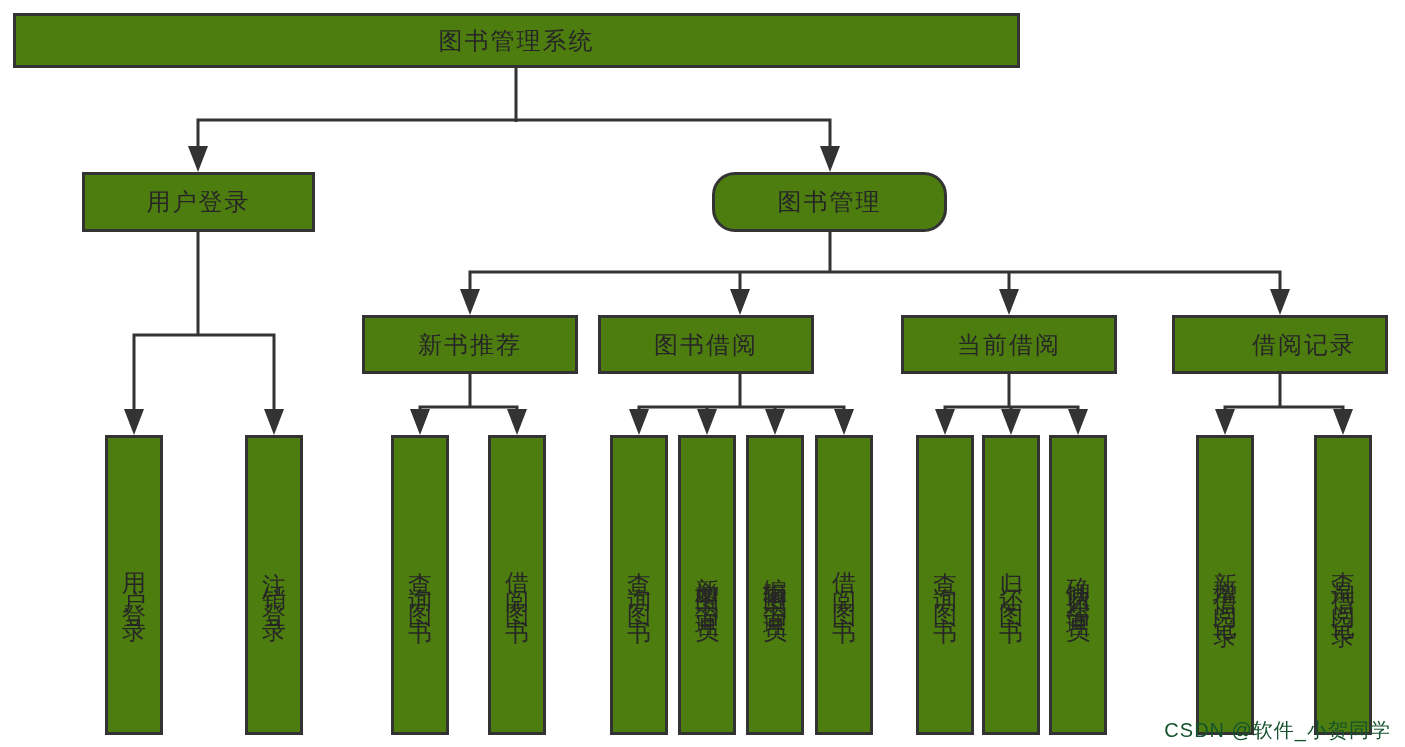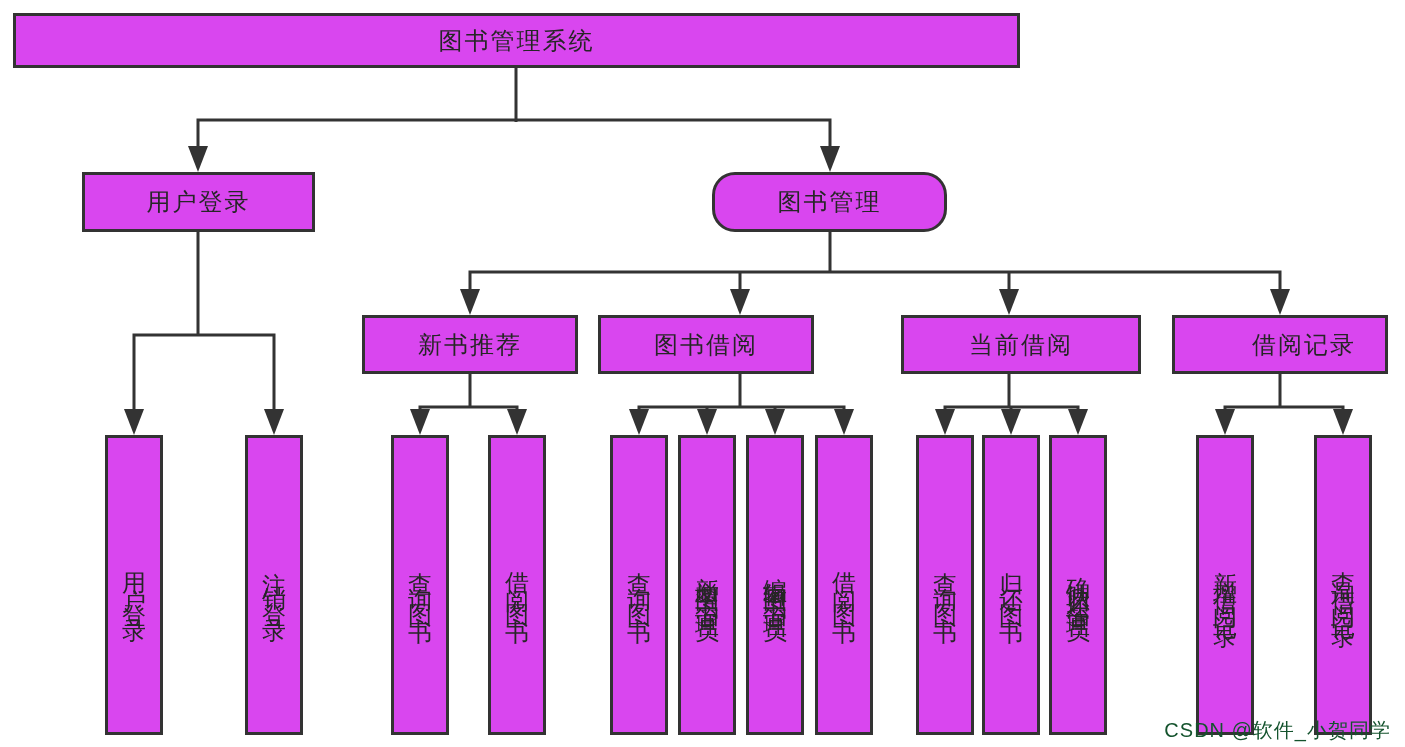--- a/index.html
+++ b/index.html
@@ -9,21 +9,21 @@
     height: 747px;
     background: #ffffff;
     font-family: "Liberation Sans", sans-serif;
     overflow: hidden;
   }
   .edges { position: absolute; left: 0; top: 0; }
   .box {
     position: absolute;
     box-sizing: border-box;
     border: 3px solid #333333;
-    background: #d946ef;
+    background: #4d7c0f;
     display: flex;
     align-items: center;
     justify-content: center;
     color: #262626;
     font-size: 24px;
   }
   .hbox { letter-spacing: 2px; }
   .vbox .vtext {
     writing-mode: vertical-rl;
     text-orientation: mixed;
@@ -91,21 +91,21 @@
   <div class="box hbox" style="left:712px; top:172px; width:235px; height:60px;border-radius:23px;">
     <span>图书管理</span>
   </div>
 
   <div class="box hbox" style="left:362px; top:315px; width:216px; height:59px;font-family:Liberation Mono, monospace;">
     <span>新书推荐</span>
   </div>
   <div class="box hbox" style="left:598px; top:315px; width:216px; height:59px;">
     <span>图书借阅</span>
   </div>
-  <div class="box hbox" style="left:901px; top:315px; width:240px; height:59px;">
+  <div class="box hbox" style="left:901px; top:315px; width:216px; height:59px;">
     <span>当前借阅</span>
   </div>
   <div class="box hbox" style="left:1172px; top:315px; width:216px; height:59px;padding-left:48px;">
     <span>借阅记录</span>
   </div>
 
   <div class="box vbox" style="left:105px; top:435px; width:58px; height:300px;">
     <span class="vtext vt4">用户登录</span>
   </div>
   <div class="box vbox" style="left:245px; top:435px; width:58px; height:300px;">

